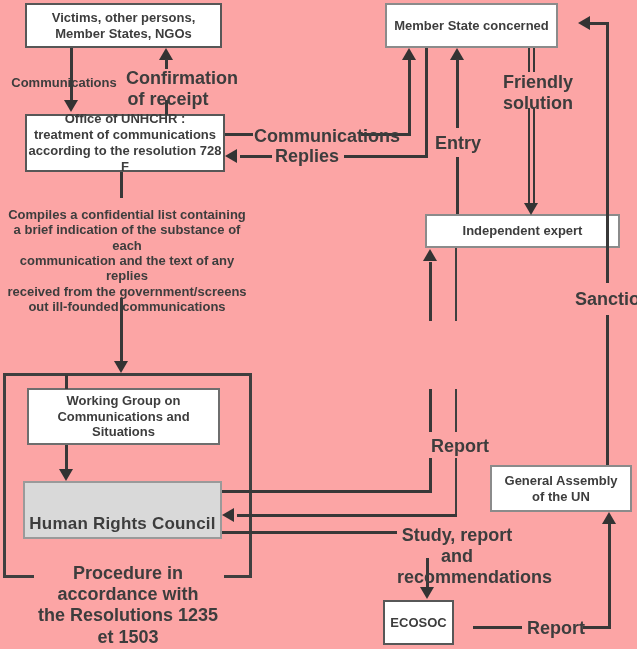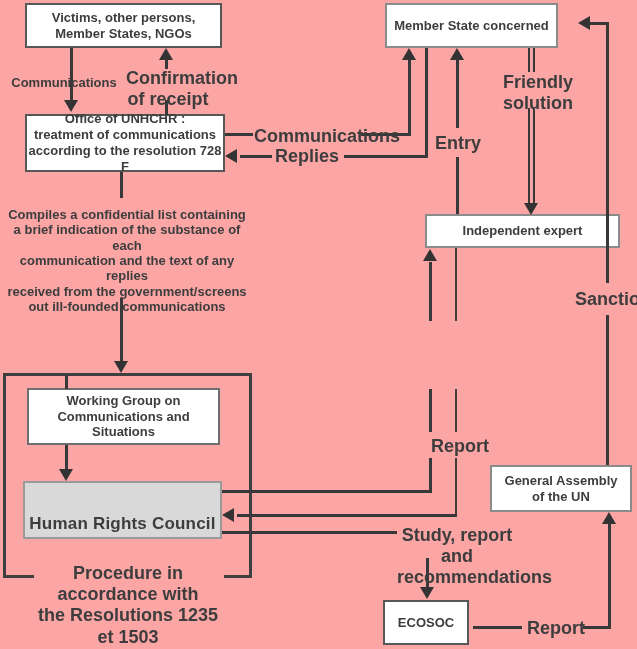--- a/index.html
+++ b/index.html
@@ -49,21 +49,21 @@
   <div class="box" style="left:27px;top:388px;width:193px;height:57px;border-color:#6e6e6e;">Working Group on
 Communications and Situations</div>
 
   <div class="box fill" style="left:23px;top:481px;width:199px;height:58px;">
     <span class="hrc-text">Human Rights Council</span>
   </div>
 
   <div class="box light-border" style="left:490px;top:465px;width:142px;height:47px;">General Assembly
 of the UN</div>
 
-  <div class="box" style="left:383px;top:600px;width:86px;height:45px;border-color:#575757;">ECOSOC</div>
+  <div class="box" style="left:383px;top:600px;width:71px;height:45px;border-color:#575757;">ECOSOC</div>
 
   <div class="v" style="left:70px;top:48px;height:53px;"></div>
   <div class="arr down" style="left:64px;top:100px;"></div>
 
   <div class="arr up" style="left:159px;top:48px;"></div>
   <div class="v" style="left:165px;top:59px;height:10px;"></div>
   <div class="v" style="left:165px;top:100px;height:15px;"></div>
 
   <div class="h" style="left:225px;top:133px;width:28px;"></div>
   <div class="h" style="left:361px;top:133px;width:50px;"></div>

